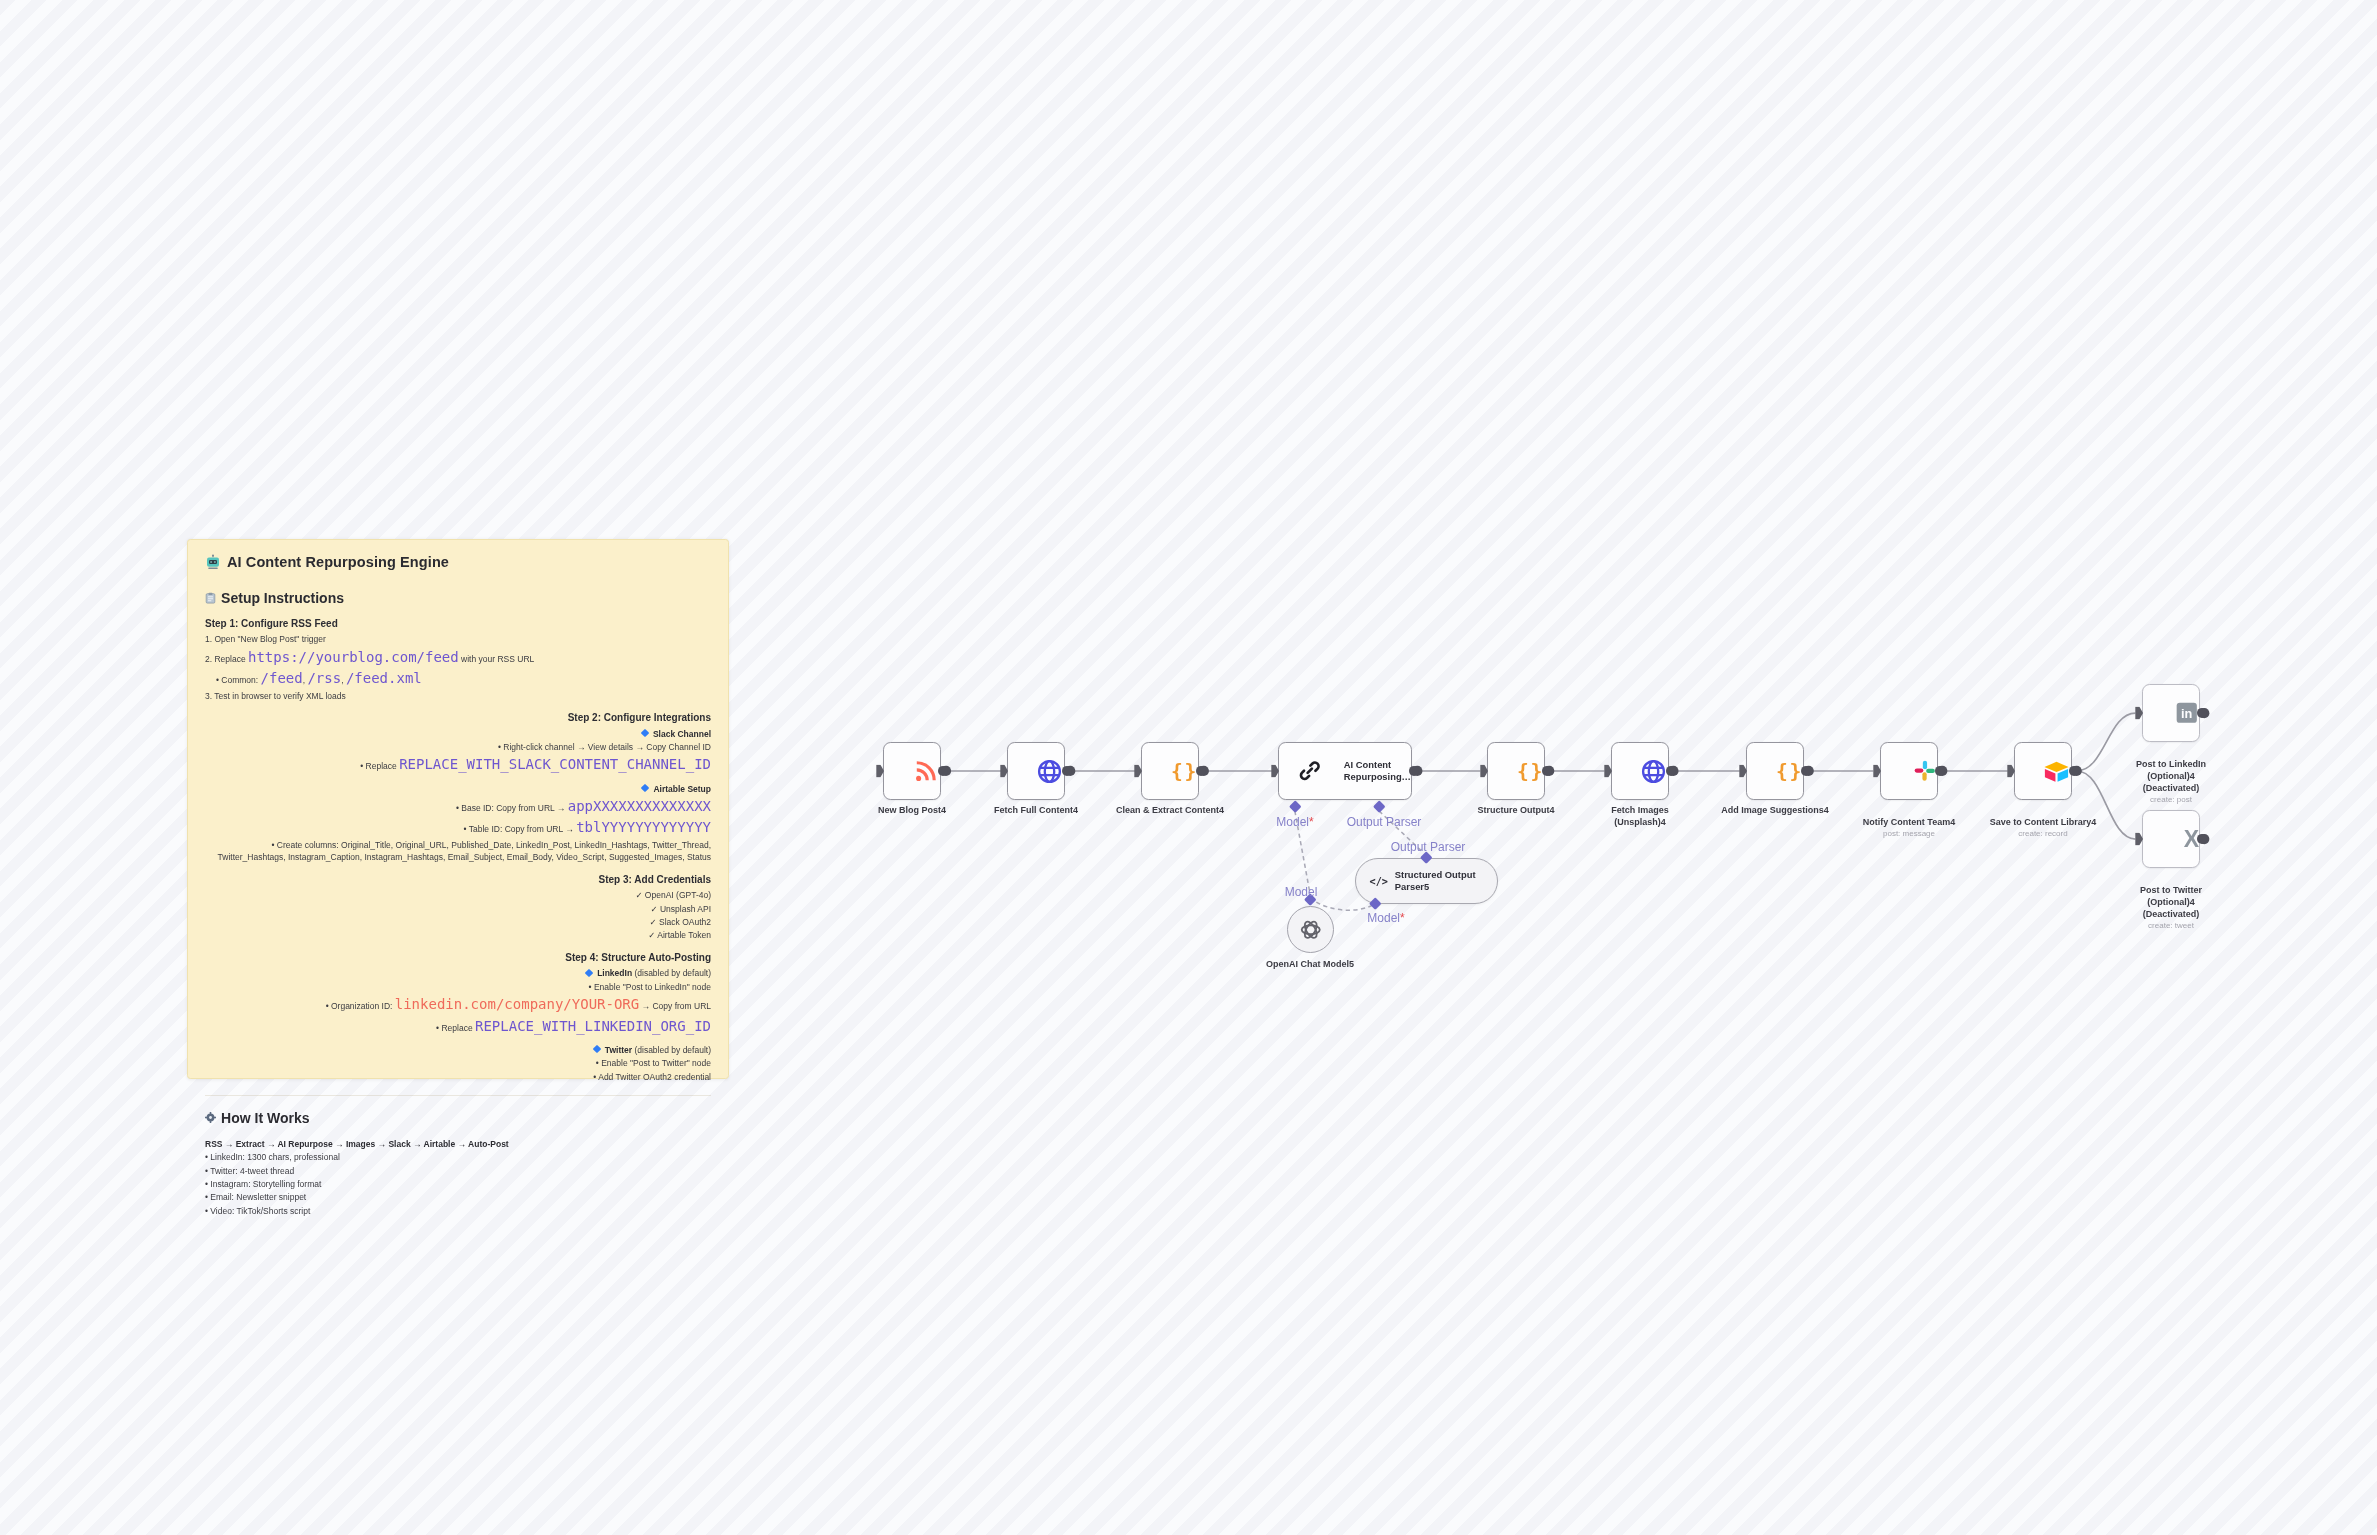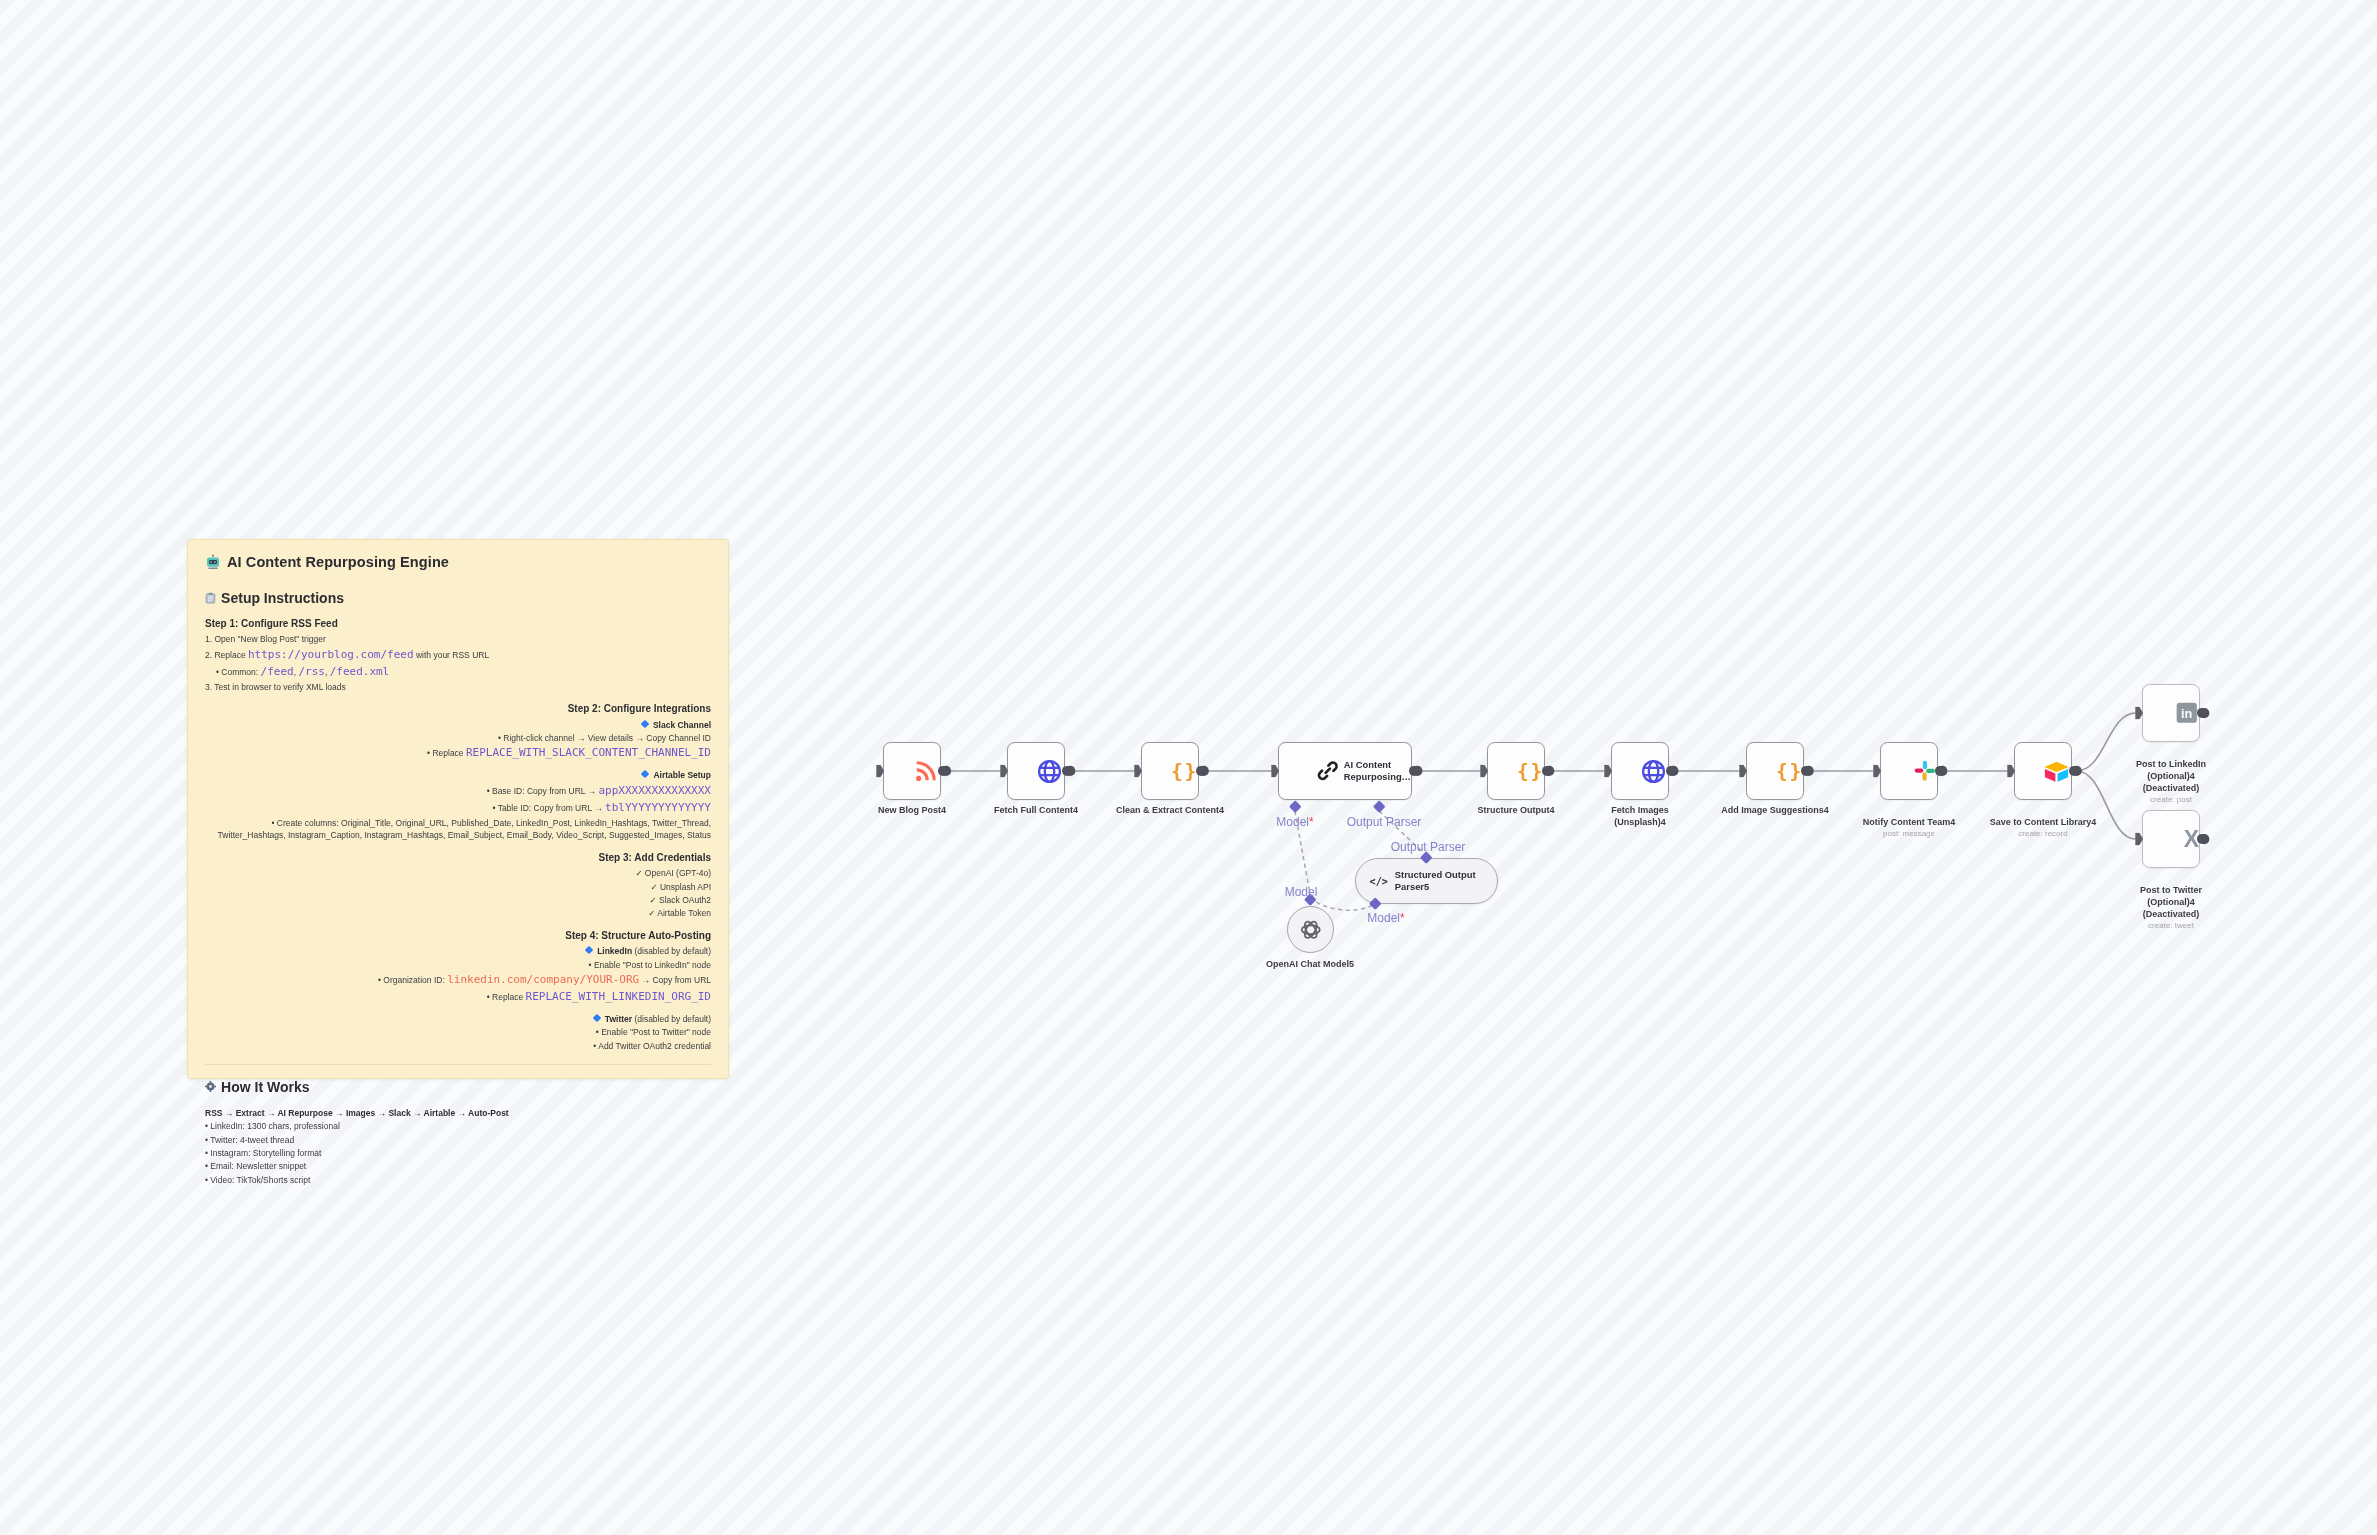--- a/index.html
+++ b/index.html
@@ -27,42 +27,42 @@
   .sec-head{
     font-size:14px;font-weight:700;color:#2b2b31;margin:0 0 12px 0;
     display:flex;align-items:center;gap:5.1px;
   }
   .step-head{font-size:10px;font-weight:700;color:#2d2d33;margin:10.2px 0 4.3px 0;}
   .sline{font-size:8.5px;line-height:1.47;margin:0 0 0.9px 0;}
   .indent{margin-left:7.7px;text-align:right;}
   .subindent{margin-left:11px;}
   code{
     font-family:"DejaVu Sans Mono","Liberation Mono",monospace;
-    font-size:11px;color:#6e56cf;
+    font-size:14px;color:#6e56cf;
   }
   code.red{color:#ef6a5a;}
   .bold{font-weight:700;color:#2d2d33;}
   .sticky hr{border:none;border-top:0.9px solid rgba(140,115,40,.14);margin:12px 0 13.6px 0;}
   .diamond-bullet{
     display:inline-block;width:6px;height:6px;background:#2f7df6;
     transform:rotate(45deg);margin:0 5.1px 0.9px 0.9px;border-radius:0.9px;
   }
   .gap8{height:6.8px;}
 
   
   .node{position:absolute;}
   .nbox{
     position:relative;width:58px;height:58px;background:#fdfdfe;
     border:1.7px solid #95959e;border-radius:7.7px;
     display:flex;align-items:center;justify-content:flex-end;
     box-shadow:0 0.9px 1.7px rgba(0,0,0,.05);box-sizing:border-box;
   }
   .node.deact .nbox{border-color:#bcbcc4;}
   .node.wide .nbox{
-    width:134px;height:58px;justify-content:flex-end;padding-left:18px;gap:3px;
+    width:134px;height:58px;justify-content:space-between;padding-left:18px;gap:3px;
   }
   .ai-title{font-size:9.4px;font-weight:600;color:#2e2e36;line-height:1.3;white-space:pre-line;}
   .nlabel{
     position:absolute;top:63px;left:50%;transform:translateX(-50%);
     width:153px;text-align:center;font-size:9px;font-weight:600;
     color:#3c3c44;line-height:1.32;white-space:pre-line;
   }
   .nsub{
     position:absolute;left:50%;transform:translateX(-50%);
     width:153px;text-align:center;font-size:8px;font-weight:400;color:#a4a4ad;

